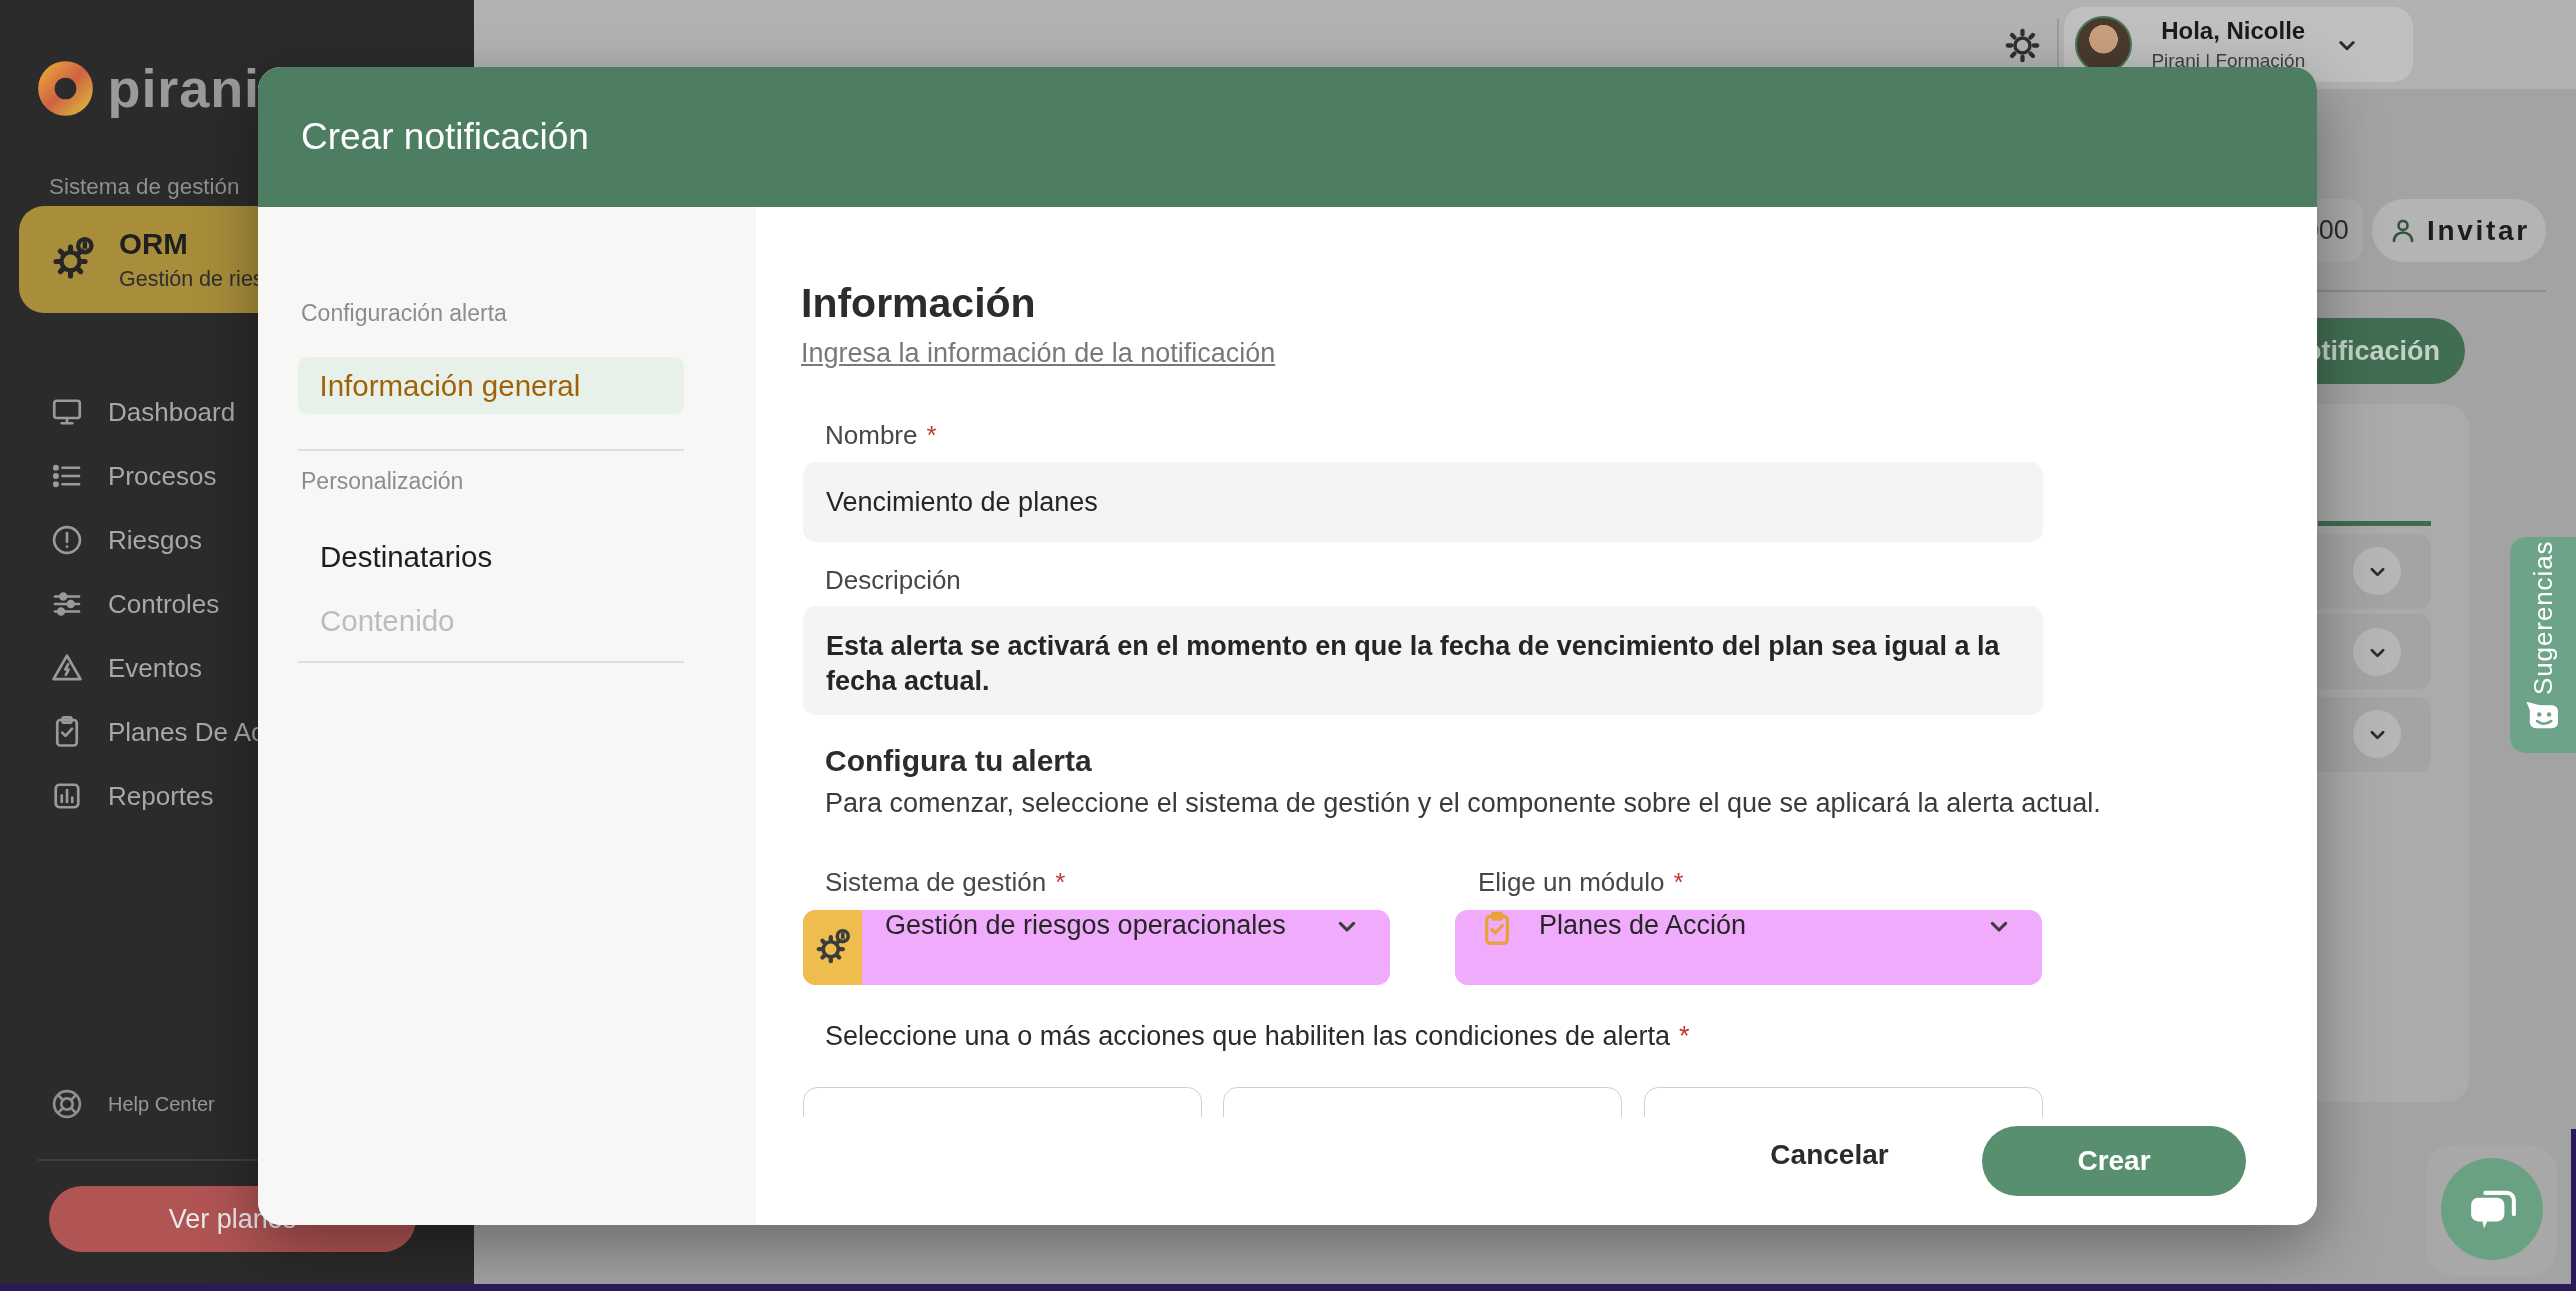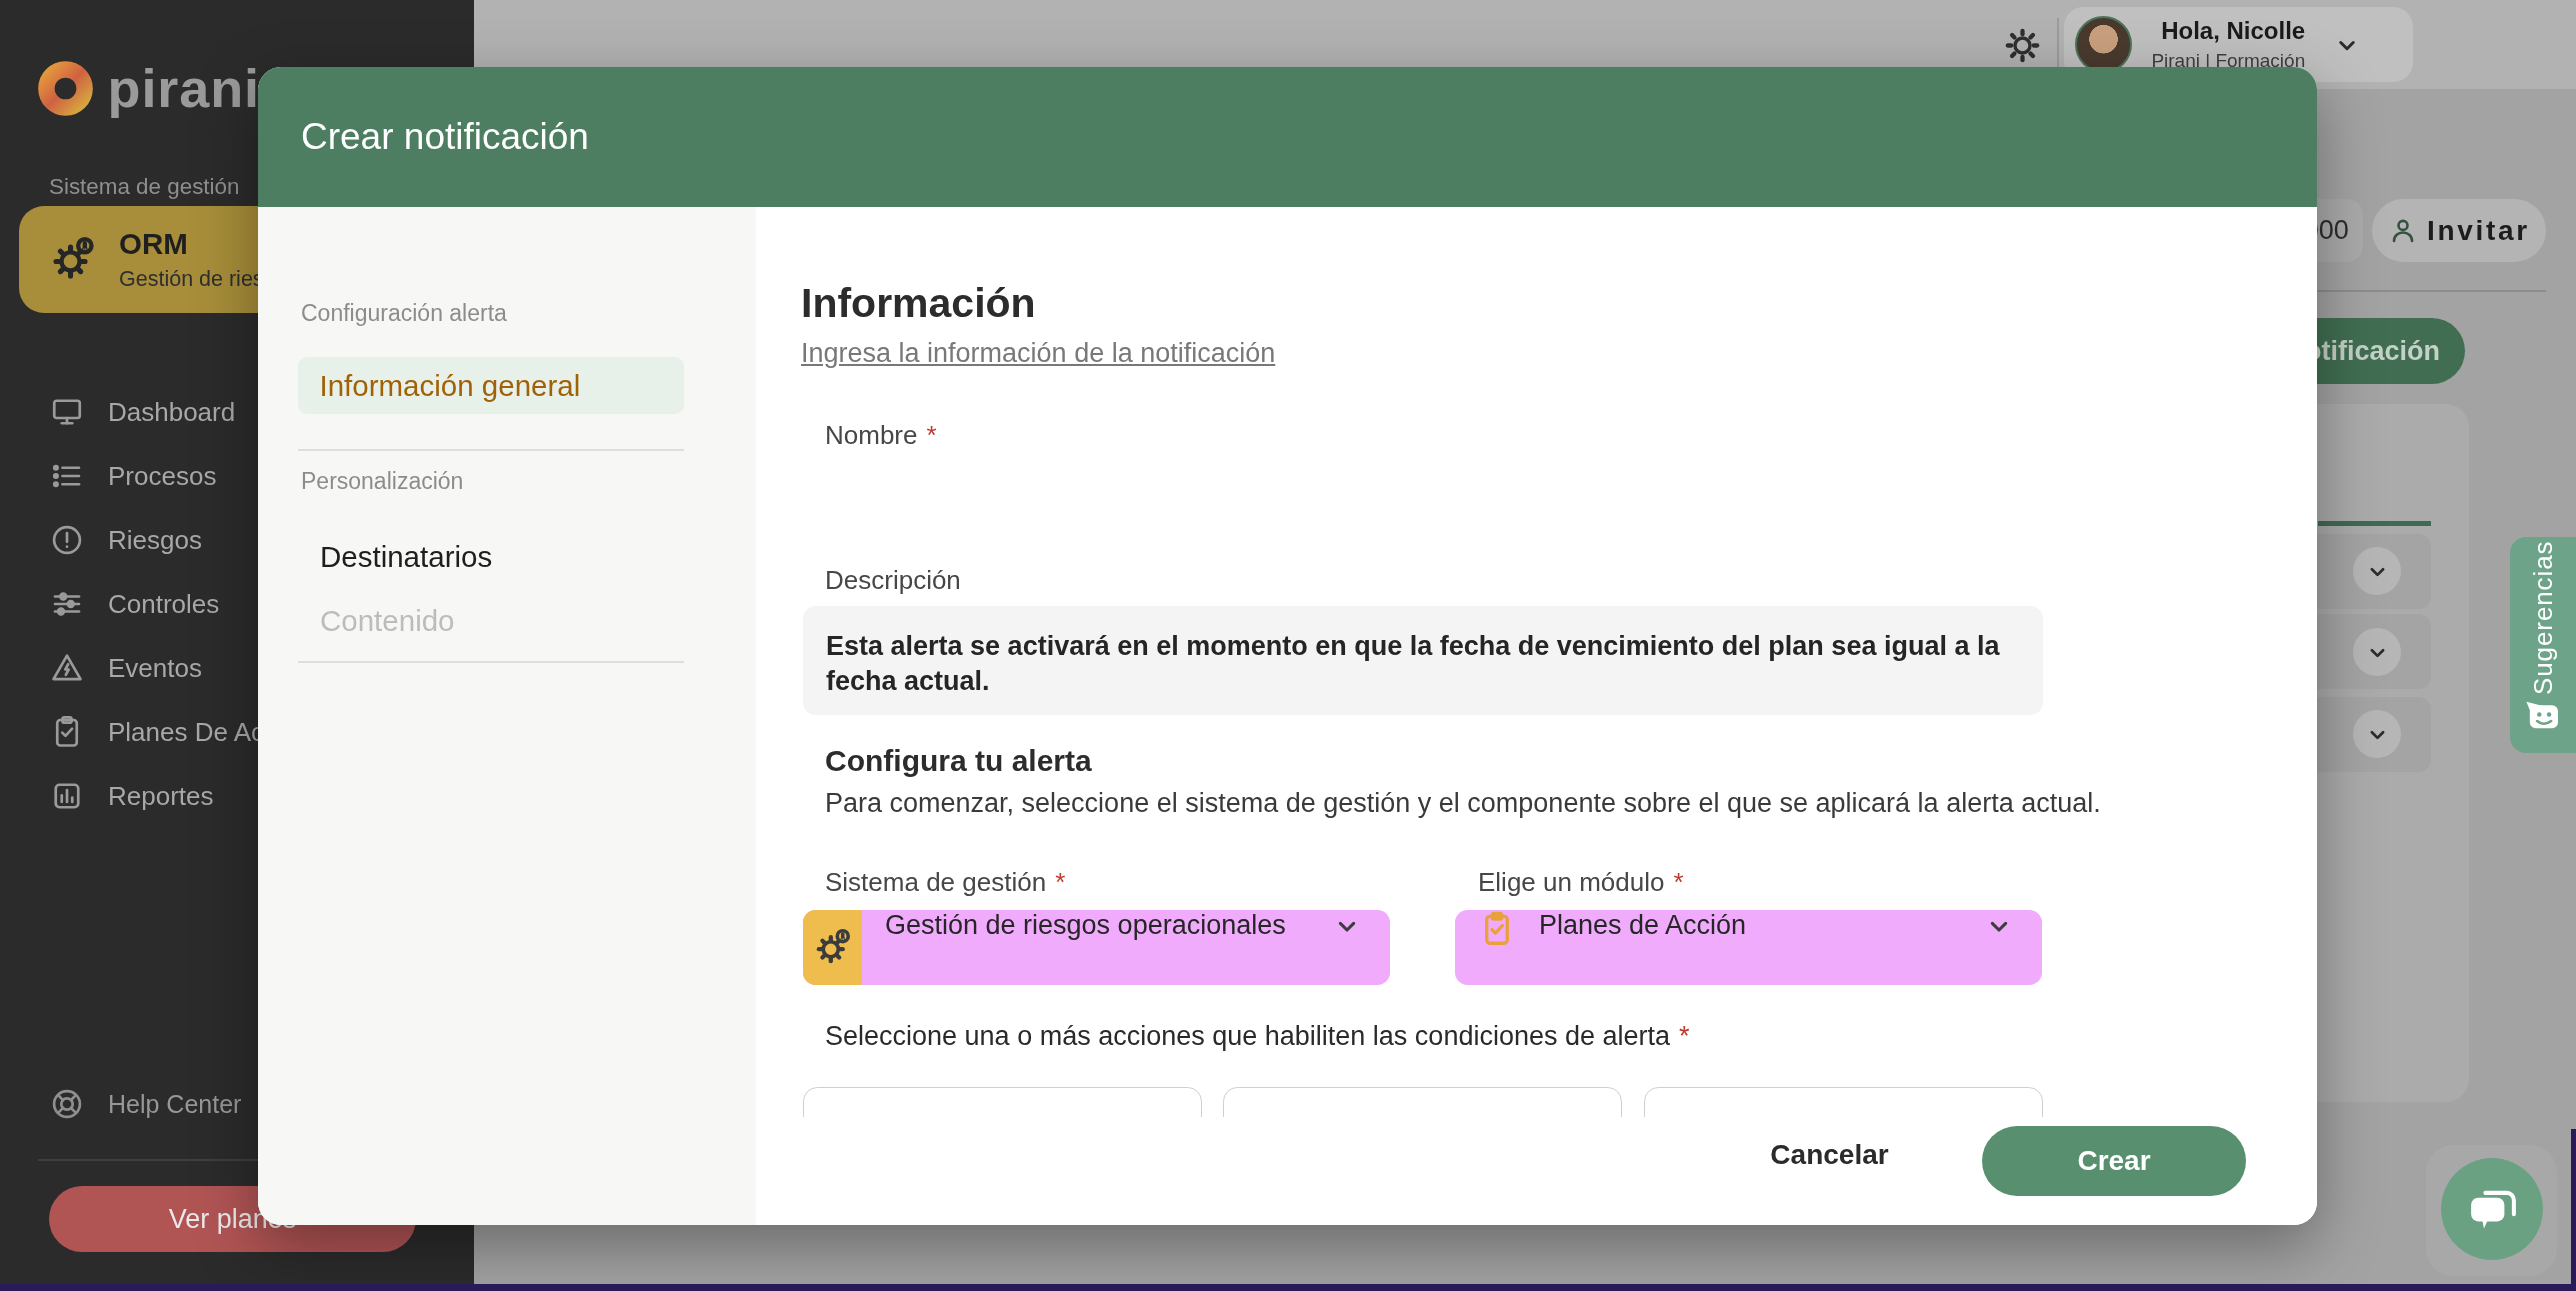--- a/index.html
+++ b/index.html
@@ -15,21 +15,21 @@
   .orm-card{position:absolute;left:19px;top:206px;width:436px;height:107px;background:#a88e3a;border-radius:25px;display:flex;align-items:center;padding-left:30px;gap:23px;}
   .orm-gear{position:relative;width:47px;height:47px;color:#262626;}
   .orm-texts .t1{font-size:29.5px;font-weight:700;color:#1f1f1f;}
   .orm-texts .t2{font-size:21.5px;color:#2f2f2f;margin-top:5.4px;}
   #menu{position:absolute;left:0;top:380px;width:474px;}
   .menu-item{height:64px;display:flex;align-items:center;padding-left:49px;gap:23px;color:#a8a8a8;}
   .menu-item .mi-icon{width:36px;height:36px;flex:0 0 36px;color:#9a9a9a;}
   .menu-item .mi-label{font-size:26px;white-space:nowrap;}
   .help-row{position:absolute;left:49px;top:1079px;height:50px;display:flex;align-items:center;gap:23px;color:#979797;}
   .help-row .mi-icon{width:36px;height:36px;color:#8f8f8f;}
-  .help-row .mi-label{font-size:25px;}
+  .help-row .mi-label{font-size:20px;}
   .side-divider{position:absolute;left:38px;top:1159px;width:419px;height:1.8px;background:#3f3f3f;}
   .ver-planes{position:absolute;left:49px;top:1186px;width:367px;height:66px;border-radius:36px;background:#b15454;color:#eaeaea;font-size:27px;font-weight:500;display:flex;align-items:center;justify-content:center;}
 
   
   #mainbg{left:474px;top:0;width:2102px;height:1292px;background:#a3a3a3;z-index:1;}
   #topstrip{left:474px;top:0;width:2102px;height:89px;background:#b2b2b2;z-index:1;}
   .top-gear{left:2002px;top:25px;width:41px;height:41px;color:#2f2f2f;z-index:2;}
   .top-div{left:2057px;top:18px;width:1.8px;height:54px;background:#9b9b9b;z-index:2;}
   .user-chip{left:2064px;top:7.2px;width:349px;height:75px;background:#c0c0c0;border-radius:19.7px;z-index:2;display:flex;align-items:center;}
   .avatar{width:57px;height:57px;border-radius:50%;margin-left:10.7px;background:radial-gradient(circle at 50% 40%,#c9a07e 0 34%,#4a3a2e 35% 100%);border:2.7px solid #4a7558;}
@@ -331,20 +331,23 @@
         <div class="nav-div" style="top:454px;"></div>
       </div>
 
       <div class="m-content">
         <div class="c-heading">Información</div>
         <div class="c-sub">Ingresa la información de la notificación</div>
 
         <div class="f-label" style="left:69px;top:213px;">
           <span>Nombre</span><span class="req">*</span>
         </div>
+        <div class="f-field name-field">
+          <span>Vencimiento de planes</span>
+        </div>
 
         <div class="f-label" style="left:69px;top:358px;">Descripción</div>
         <div class="f-field desc-field">
           <span>Esta alerta se activará en el momento en que la fecha de vencimiento del plan sea igual a la fecha actual.</span>
         </div>
 
         <div class="c-h2">Configura tu alerta</div>
         <div class="c-p">Para comenzar, seleccione el sistema de gestión y el componente sobre el que se aplicará la alerta actual.</div>
 
         <div class="f-label" style="left:69px;top:660px;">

